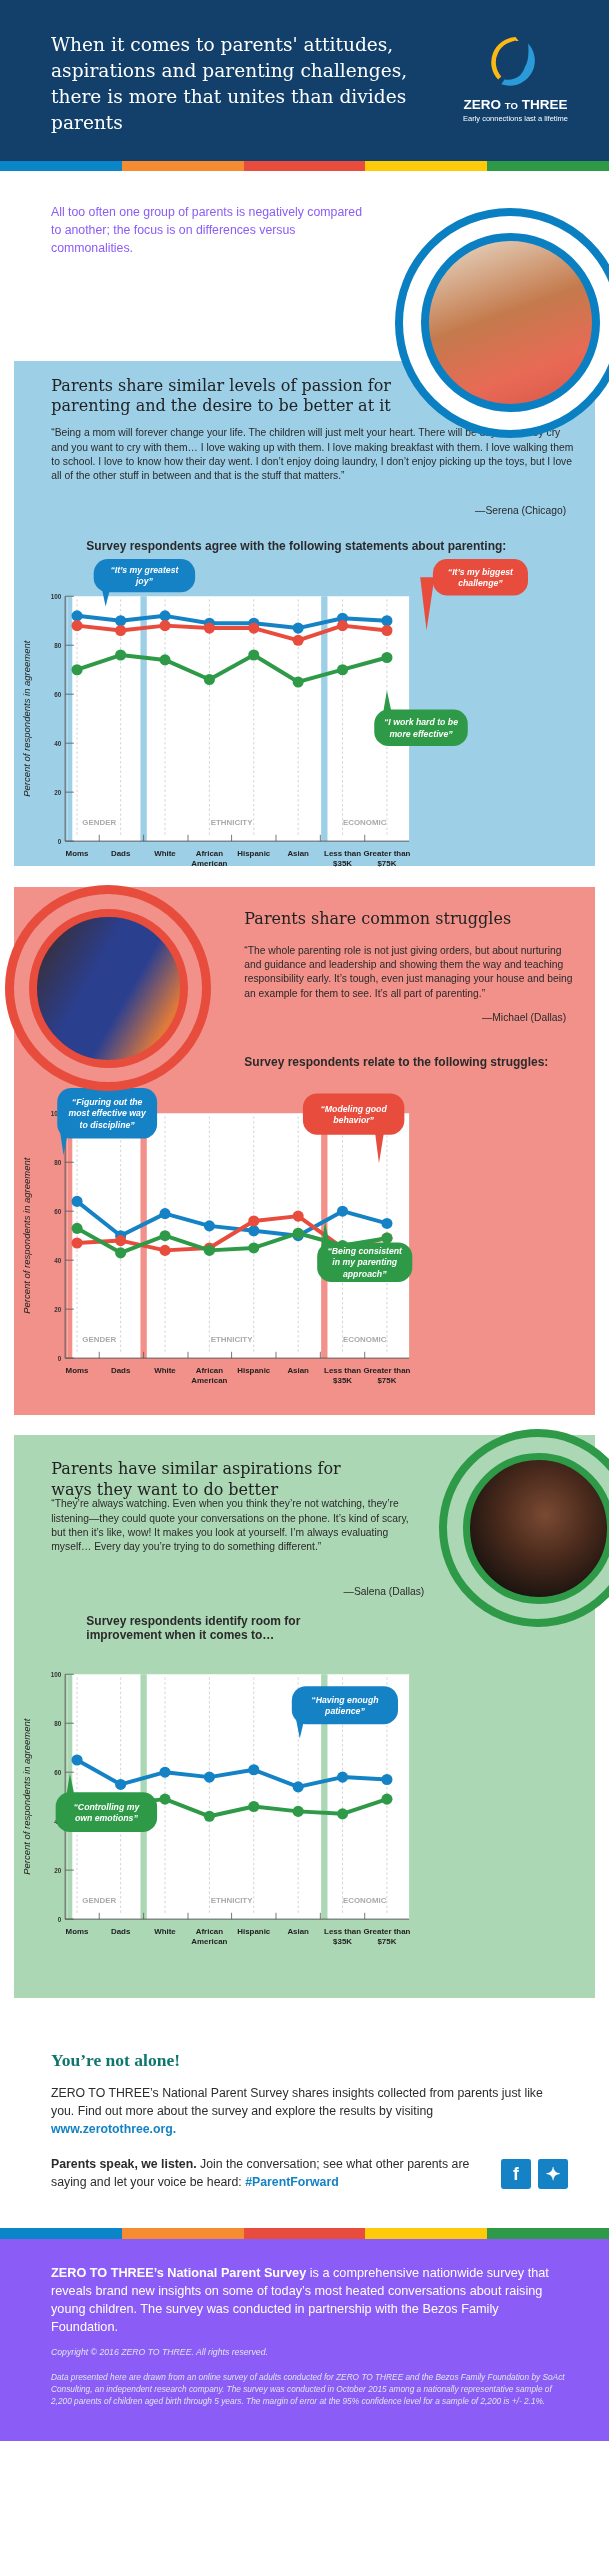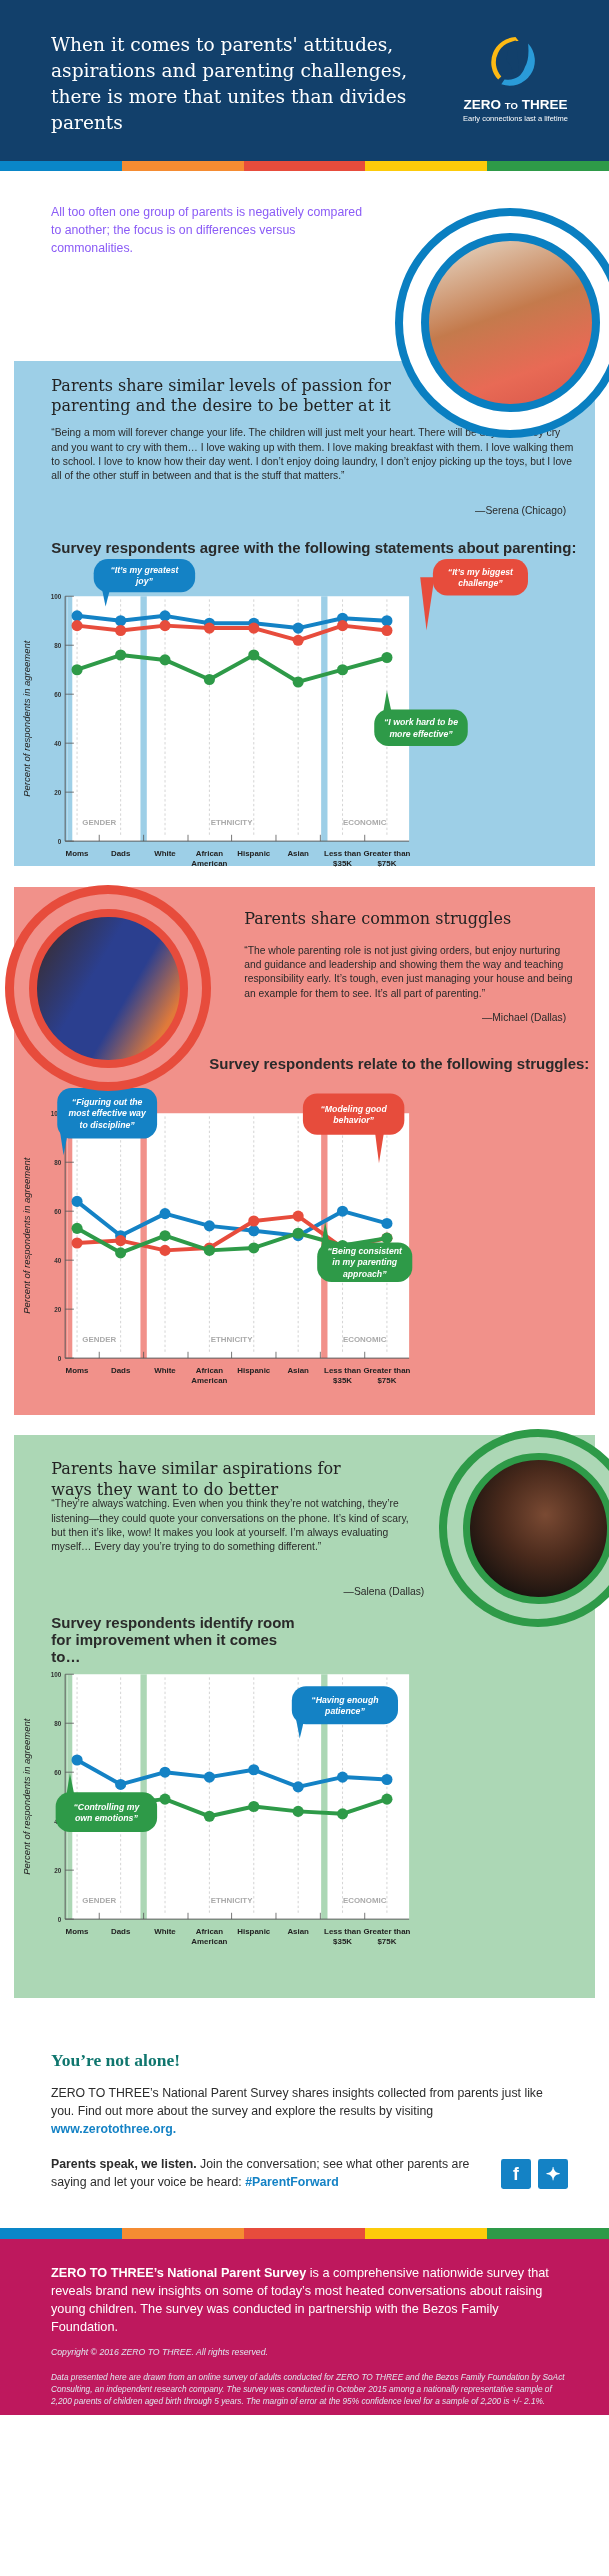--- a/index.html
+++ b/index.html
@@ -13,28 +13,28 @@
   .logo .tag { color: #fff; font-size: 7.5px; margin-top: 1.6px; text-align: center; }
   .stripe { display: flex; height: 10.3px; }
   .stripe div { flex: 1; }
   .intro { position: relative; height: 190px; }
   .intro p { position: absolute; left: 51px; width: 317px; font-size: 12.3px; line-height: 18px; color: #8b5cf6; }
   .circle-photo { position: absolute; border-radius: 50%; overflow: hidden; }
   .panel { margin: 0 14.3px; position: relative; }
   .panel h2 { font-family: "DejaVu Serif", serif; font-weight: normal; font-size: 16px; line-height: 20.6px; color: #222; }
   .quote { font-size: 10.3px; line-height: 14.3px; color: #2a2a2a; }
   .attrib { text-align: right; font-size: 10.3px; color: #2a2a2a; }
-  .subhead { font-size: 15px; font-weight: bold; color: #2a2a2a; }
+  .subhead { font-size: 12px; font-weight: bold; color: #2a2a2a; margin-left: 35px; }
   .chart { position: absolute; }
   .closing { padding: 0 51px; position: relative; height: 230px; }
   .closing h3 { position: absolute; top: 52px; left: 51px; color: #0f766e; font-size: 17.5px; font-family: Liberation Serif, serif; font-weight: bold; }
   .closing p { position: absolute; left: 51px; font-size: 12.3px; line-height: 18px; color: #2c2c2c; }
   .closing a { color: #1482c5; font-weight: bold; text-decoration: none; }
   .social { position: absolute; top: 161px; width: 30px; height: 30px; background: #1482c5; border-radius: 2.4px; color: #fff; font-weight: bold; font-size: 17.5px; text-align: center; line-height: 30px; }
-  .footer { background: #be185d; color: #fff; height: 176px; position: relative; }
+  .footer { background: #8b5cf6; color: #fff; height: 202px; position: relative; }
   .footer p { position: absolute; left: 51px; width: 516px; }
 </style>
 </head>
 <body>
 
 <div class="header">
   <h1>When it comes to parents' attitudes, aspirations and parenting challenges, there is more that unites than divides parents</h1>
   <div class="logo">
     <svg width="63" height="59" viewBox="0 0 80 74">
       <path d="M40 6 A32 32 0 0 0 18 60 L22 56 A27 27 0 0 1 44 11 Z" fill="#fdb913"></path>
@@ -156,21 +156,21 @@
   </div>
 </div>
 
 <div class="circle-photo" style="left:395px;top:208px;width:230px;height:230px;border:8.7px solid #0a7fc1;background:#fff;"></div>
 <div class="circle-photo" style="left:421px;top:233px;width:179px;height:179px;border:8px solid #0a7fc1;background:linear-gradient(160deg,#e8dccb 0%,#c47a4c 45%,#e86a55 75%,#d9574a 100%);"></div>
 
 <div style="height:20.6px"></div>
 
 <div class="panel" style="background:#f1918a;height:528px;">
   <h2 style="position:absolute;left:230px;top:22px;">Parents share common struggles</h2>
-  <p class="quote" style="position:absolute;left:230px;top:57px;width:333px;">“The whole parenting role is not just giving orders, but enjoy nurturing and guidance and leadership and showing them the way and teaching responsibility early. It’s tough, even just managing your house and being an example for them to see. It’s all part of parenting.”</p>
+  <p class="quote" style="position:absolute;left:230px;top:57px;width:333px;">“The whole parenting role is not just giving orders, but about nurturing and guidance and leadership and showing them the way and teaching responsibility early. It’s tough, even just managing your house and being an example for them to see. It’s all part of parenting.”</p>
   <p class="attrib" style="position:absolute;right:28.6px;top:125px;">—Michael (Dallas)</p>
   <p class="subhead" style="position:absolute;left:195px;top:168px;">Survey respondents relate to the following struggles:</p>
   <div class="chart" style="left:0;top:189px;">
     <svg id="chart1" width="581" height="317" viewBox="0 0 732 400">
         <rect x="67" y="47" width="431" height="309" fill="#fff"></rect>
         <rect x="67" y="47" width="6" height="309" fill="#f1918a"></rect>
         <rect x="159" y="47" width="8" height="309" fill="#f1918a"></rect>
         <rect x="387" y="47" width="8" height="309" fill="#f1918a"></rect>
         <line x1="79" y1="51" x2="79" y2="350" stroke="#bbb" stroke-dasharray="3,3" stroke-width="0.8"></line>
         <line x1="134" y1="51" x2="134" y2="350" stroke="#bbb" stroke-dasharray="3,3" stroke-width="0.8"></line>

